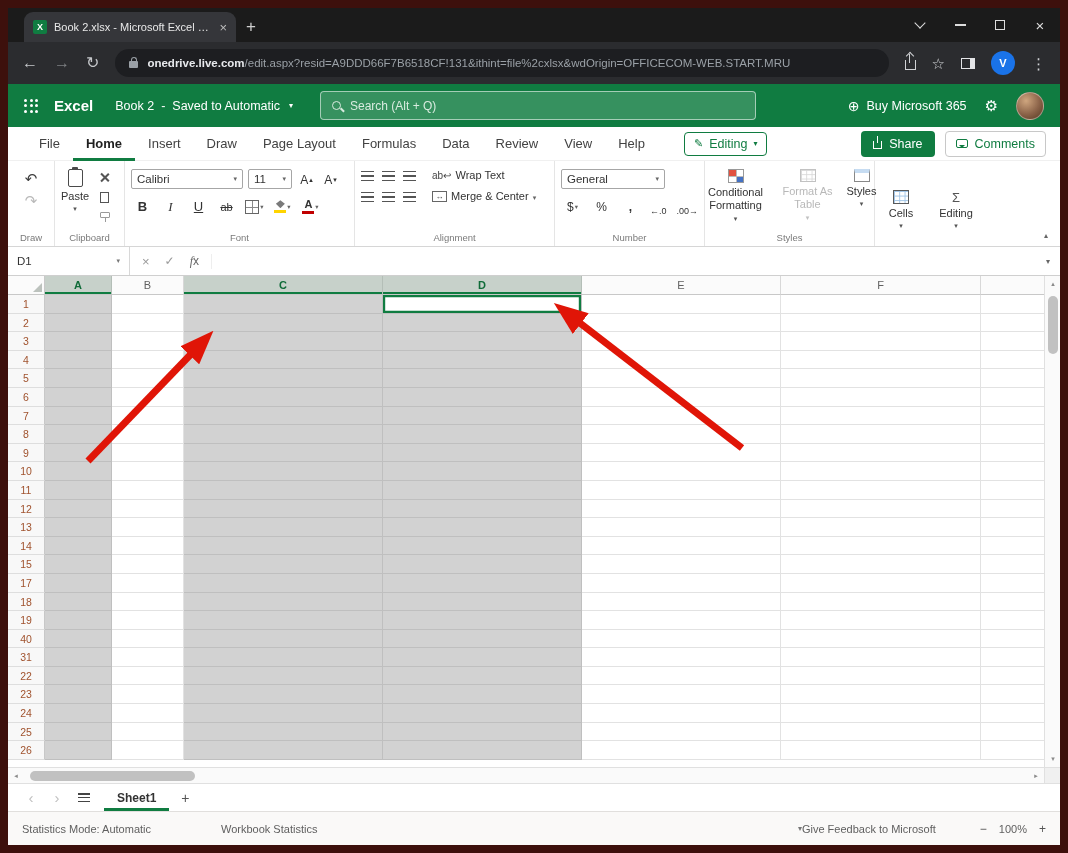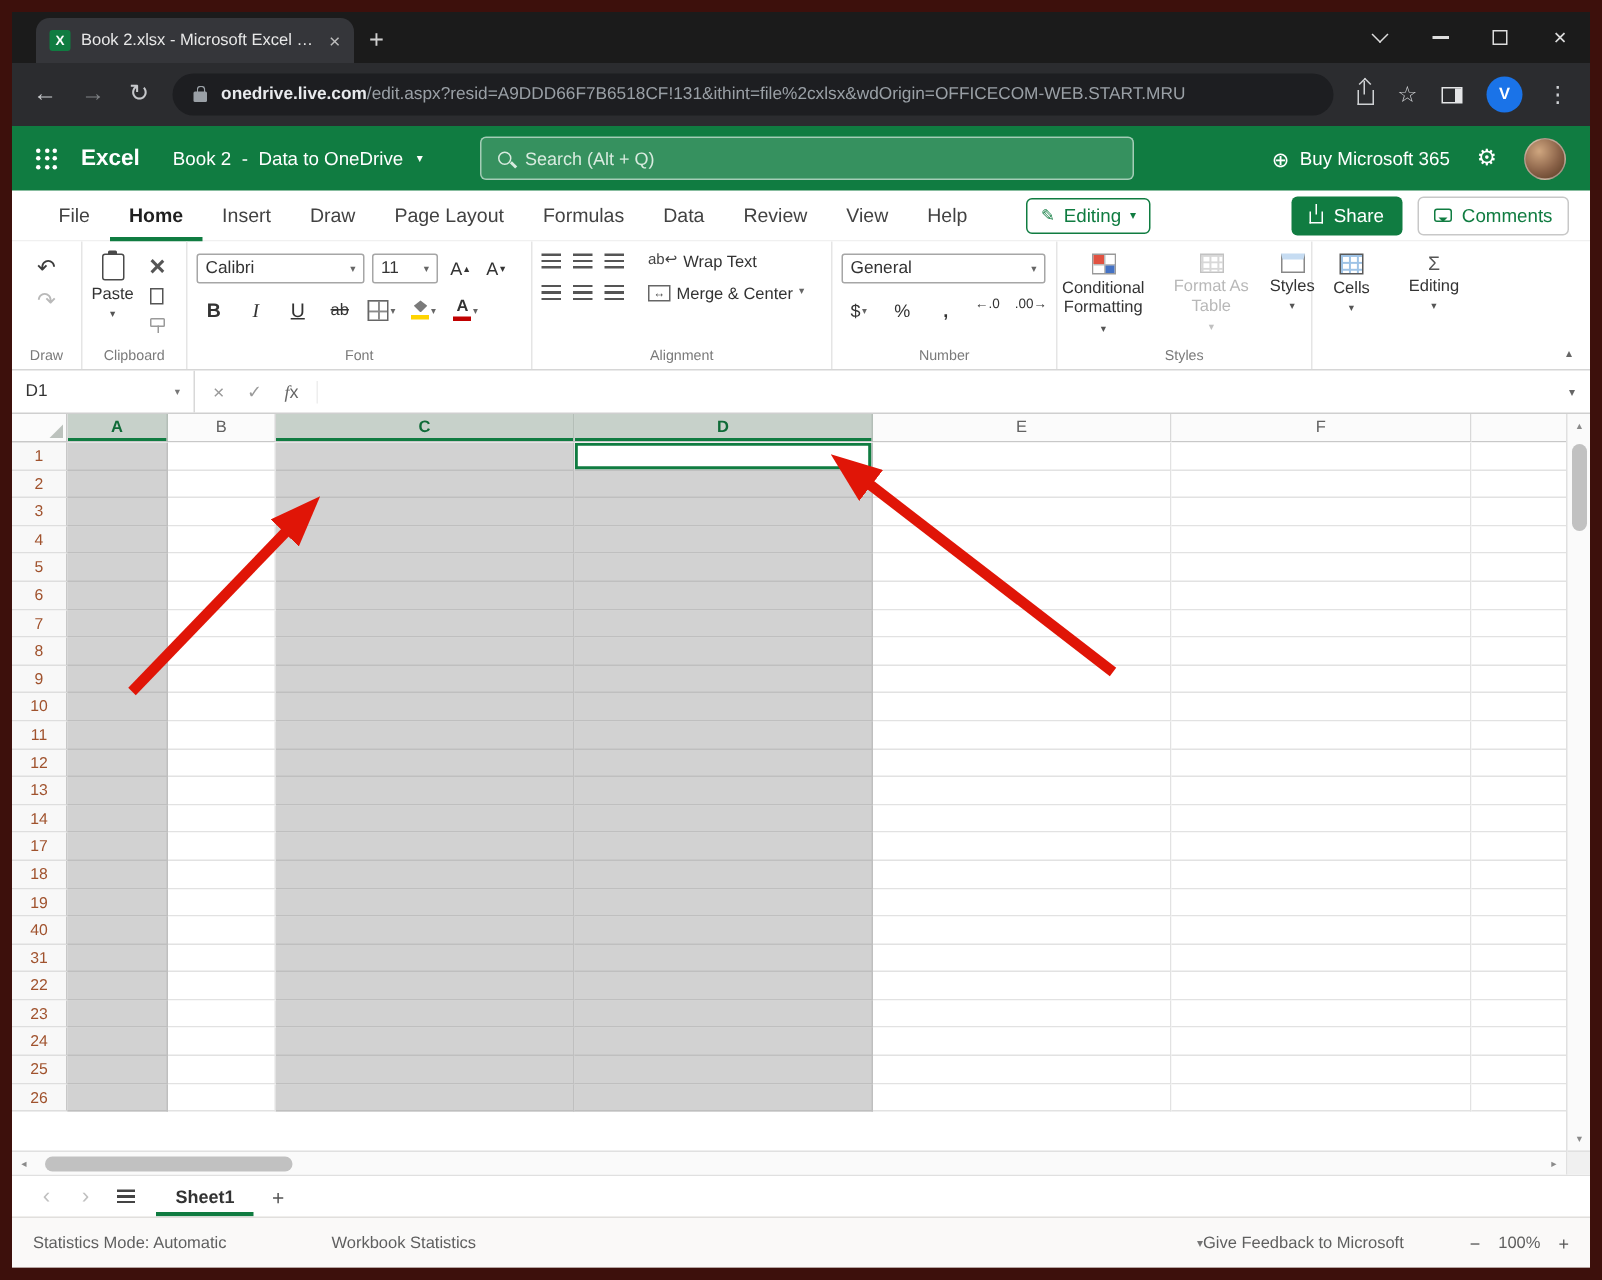--- a/index.html
+++ b/index.html
@@ -75,21 +75,21 @@
   .ic-share-w::before{content:"";position:absolute;top:-5px;left:2.8px;width:1.2px;height:7px;background:#fff;}
   .comments-btn{height:26px;border:1px solid #c8c8c8;border-radius:4px;display:flex;align-items:center;gap:7px;padding:0 10px;color:var(--green);font-size:12.5px;background:#fff;}
   .ic-bubble{width:12px;height:9px;border:1.3px solid var(--green);border-radius:2px;position:relative;}
   .ic-bubble::after{content:"";position:absolute;left:2px;bottom:-4px;border:3px solid transparent;border-top-color:var(--green);}
 
   
   .ribbon{height:86px;background:#fff;border-bottom:1px solid #d6d6d6;display:flex;position:relative;flex:none;}
   .rgroup{position:relative;border-right:1px solid #e5e5e5;padding:8px 6px 16px;flex:none;}
   .glabel{position:absolute;bottom:3px;left:0;width:100%;text-align:center;font-size:9.5px;color:#7a7a7a;}
   .rcol{display:flex;flex-direction:column;align-items:center;}
-  .rrow{display:flex;align-items:flex-start;}
+  .rrow{display:flex;align-items:flex-end;}
   .big-btn{display:flex;flex-direction:column;align-items:center;gap:3px;font-size:11px;color:#333;text-align:center;}
   .big-btn .chev{font-size:7px;color:#555;}
   .big-btn.disabled{color:#b8b8b8;}
   .combo{height:20px;border:1px solid #a6a6a6;border-radius:2px;background:#fff;display:flex;align-items:center;justify-content:space-between;padding:0 5px;font-size:11.5px;color:#333;}
   .combo .chev{font-size:7px;color:#666;margin-left:4px;}
   .tool{min-width:19px;height:19px;display:flex;align-items:center;justify-content:center;color:#333;font-size:12px;gap:1px;}
   .tool .chev{font-size:6.5px;color:#666;}
   .g-undo{width:47px;}
   .g-clip{width:70px;}
   .g-font{width:230px;}
@@ -240,21 +240,21 @@
         <i></i>
         <i></i>
         <i></i>
         <i></i>
         <i></i>
       </span>
     <span class="app-name">Excel</span>
     <span class="doc-group">
       <span>Book 2</span>
       <span>-</span>
-      <span>Data to OneDrive</span>
+      <span>Saved to Automatic</span>
       <span class="doc-chev">▾</span>
     </span>
     <div class="search-box">
       <span class="ic-search"></span>
       <span class="search-ph">Search (Alt + Q)</span>
     </div>
     <div class="hdr-right">
       <span class="buy">
         <span class="ic-globe">⊕</span>
         <span>Buy Microsoft 365</span>
@@ -373,21 +373,21 @@
         <span class="rrow" style="gap:4px;margin-left:8px;">
           <span class="ic-merge">↔</span>
           <span class="small-lbl">Merge &amp; Center</span>
           <span class="chev" style="font-size:7px;color:#666;">▾</span>
         </span>
       </span>
       <span class="glabel">Alignment</span>
     </div>
 
     <div class="rgroup g-num rcol" style="gap:8px;align-items:stretch;">
-      <span class="combo" style="width:136px;gap:38px;">
+      <span class="combo" style="width:104px;gap:38px;">
           <span>General</span>
           <span class="chev">▾</span>
         </span>
       <span class="rrow" style="gap:10px;padding-left:2px;">
         <span class="tool">
             <span>$</span>
             <span class="chev">▾</span>
           </span>
         <span class="tool">%</span>
         <span class="tool" style="font-weight:700;">,</span>
@@ -601,20 +601,30 @@
             <div class="row-hdr">14</div>
             <div class="cell sel" style="width: 67px;"></div>
             <div class="cell" style="width: 72px;"></div>
             <div class="cell sel" style="width: 199px;"></div>
             <div class="cell sel" style="width: 199px;"></div>
             <div class="cell" style="width: 199px;"></div>
             <div class="cell" style="width: 200px;"></div>
             <div class="cell filler"></div>
           </div>
           <div class="grid-row">
+            <div class="row-hdr">15</div>
+            <div class="cell sel" style="width: 67px;"></div>
+            <div class="cell" style="width: 72px;"></div>
+            <div class="cell sel" style="width: 199px;"></div>
+            <div class="cell sel" style="width: 199px;"></div>
+            <div class="cell" style="width: 199px;"></div>
+            <div class="cell" style="width: 200px;"></div>
+            <div class="cell filler"></div>
+          </div>
+          <div class="grid-row">
             <div class="row-hdr">17</div>
             <div class="cell sel" style="width: 67px;"></div>
             <div class="cell" style="width: 72px;"></div>
             <div class="cell sel" style="width: 199px;"></div>
             <div class="cell sel" style="width: 199px;"></div>
             <div class="cell" style="width: 199px;"></div>
             <div class="cell" style="width: 200px;"></div>
             <div class="cell filler"></div>
           </div>
           <div class="grid-row">

